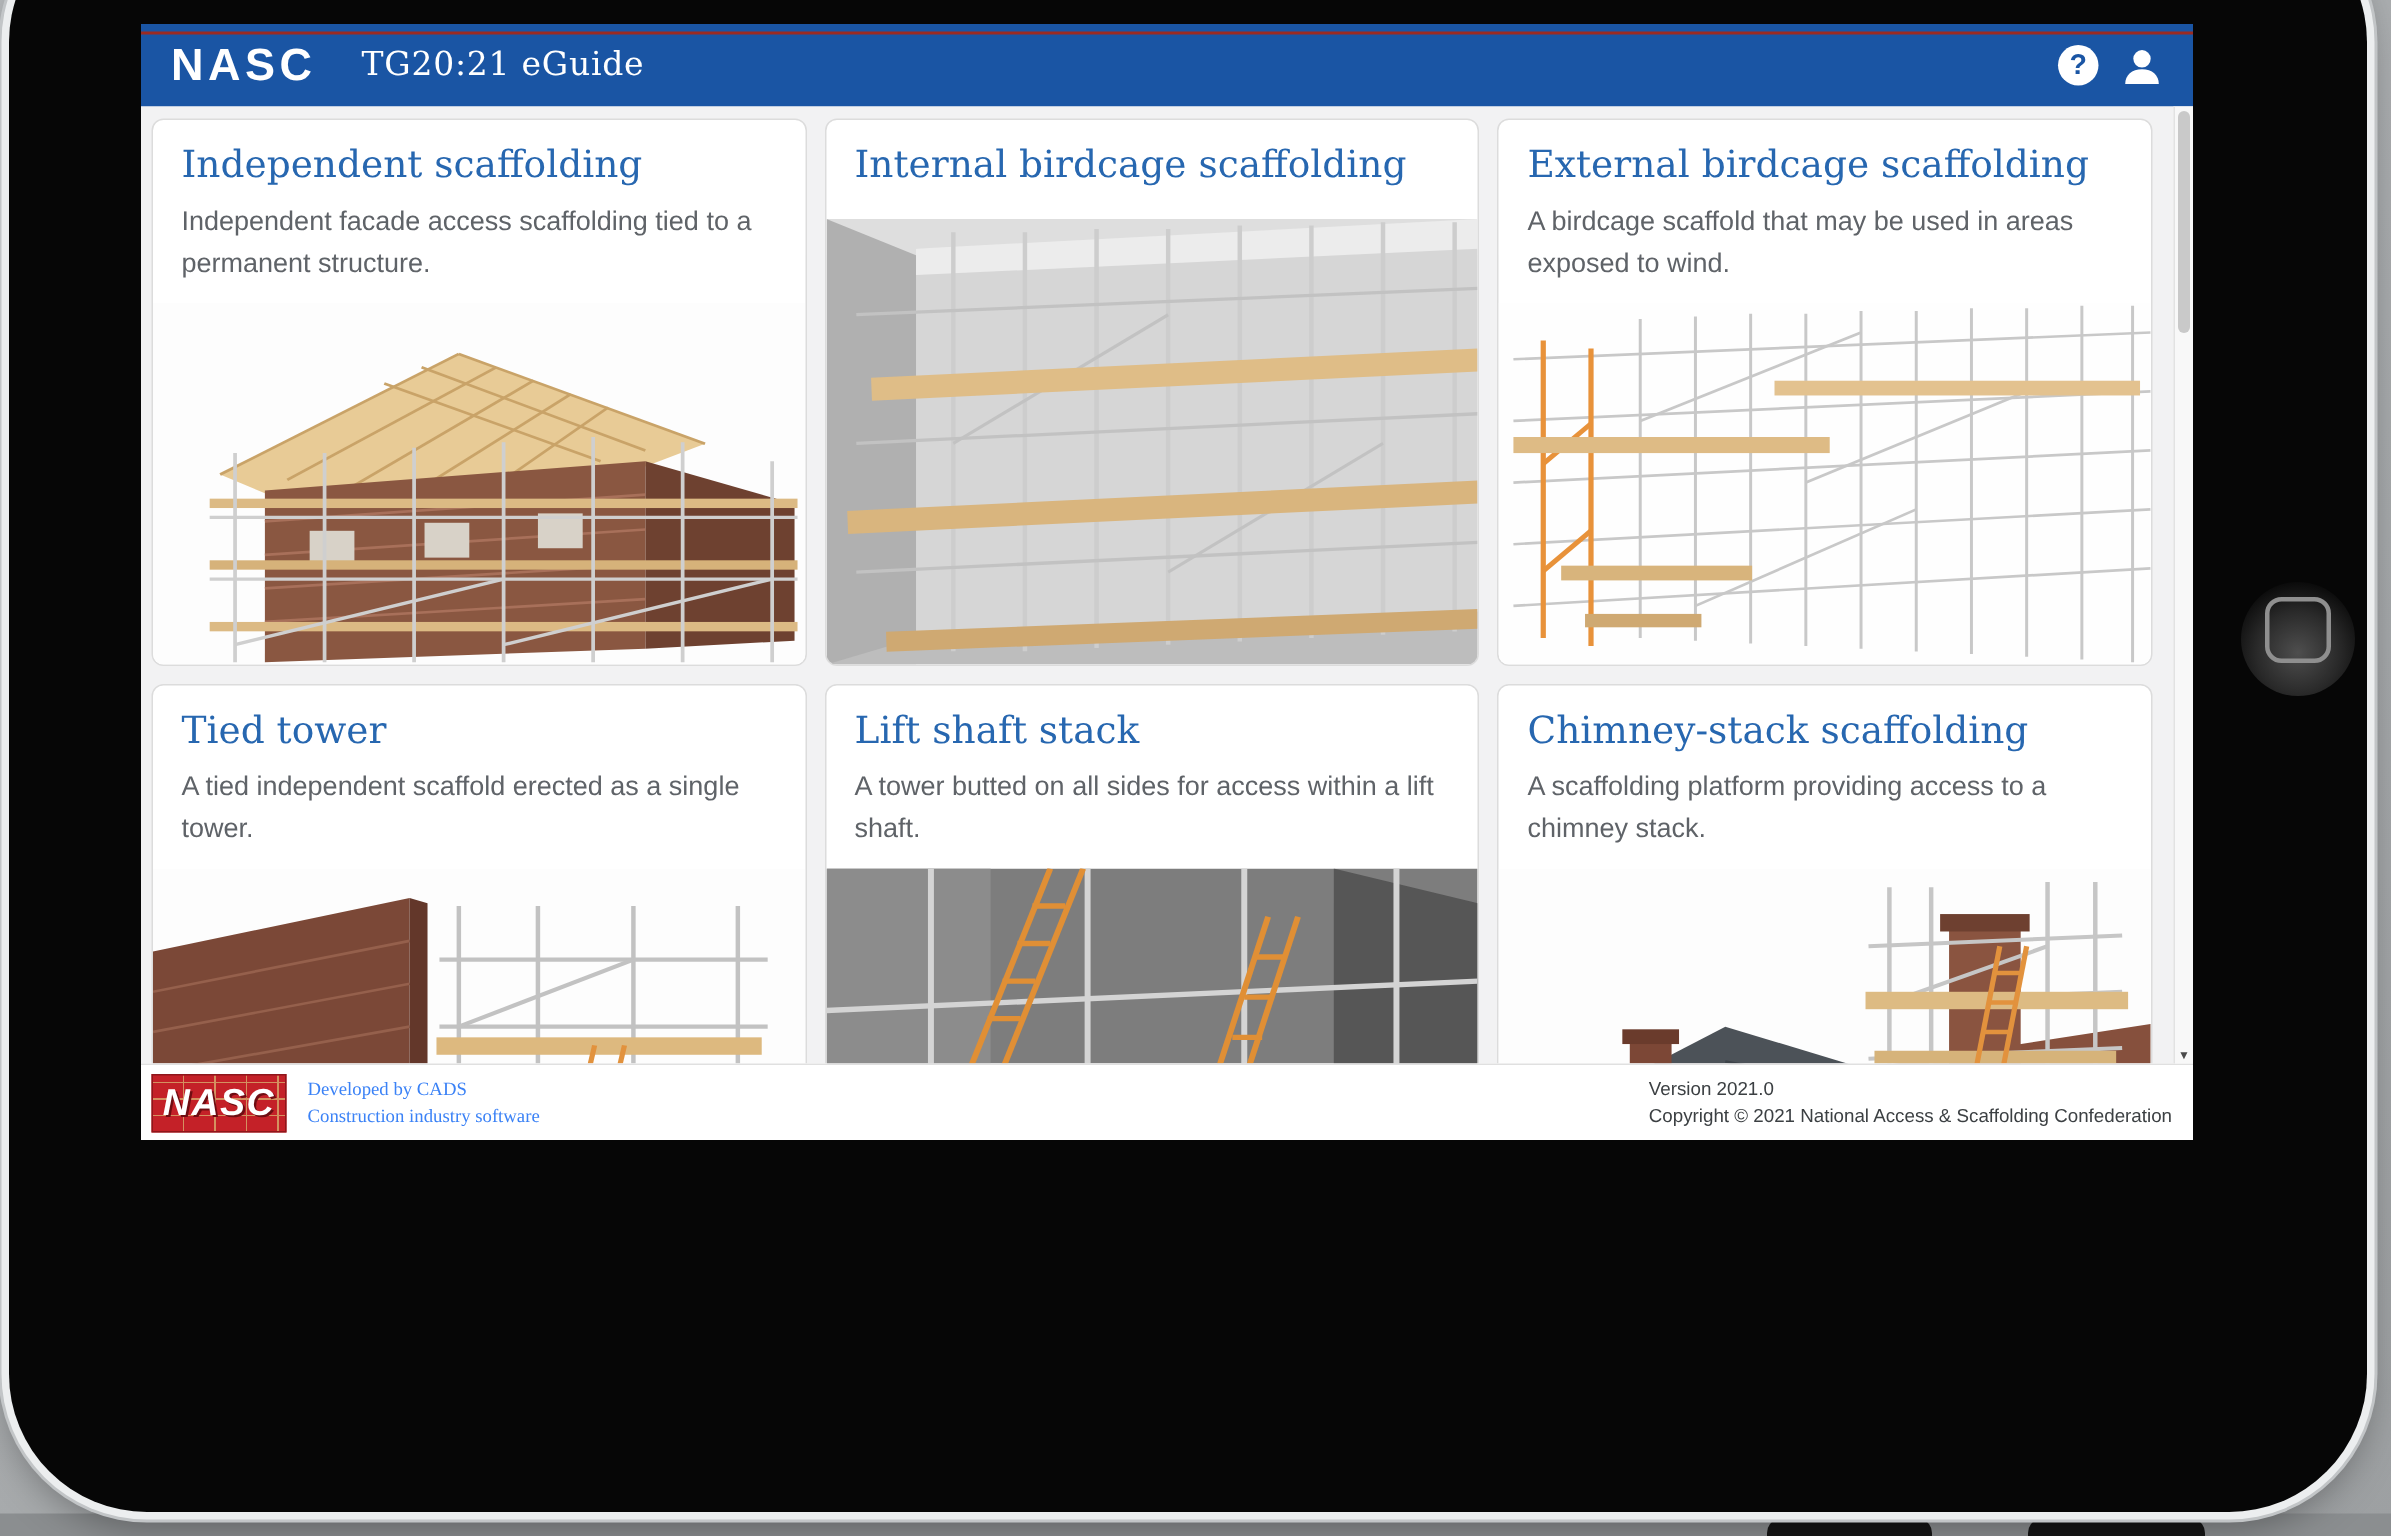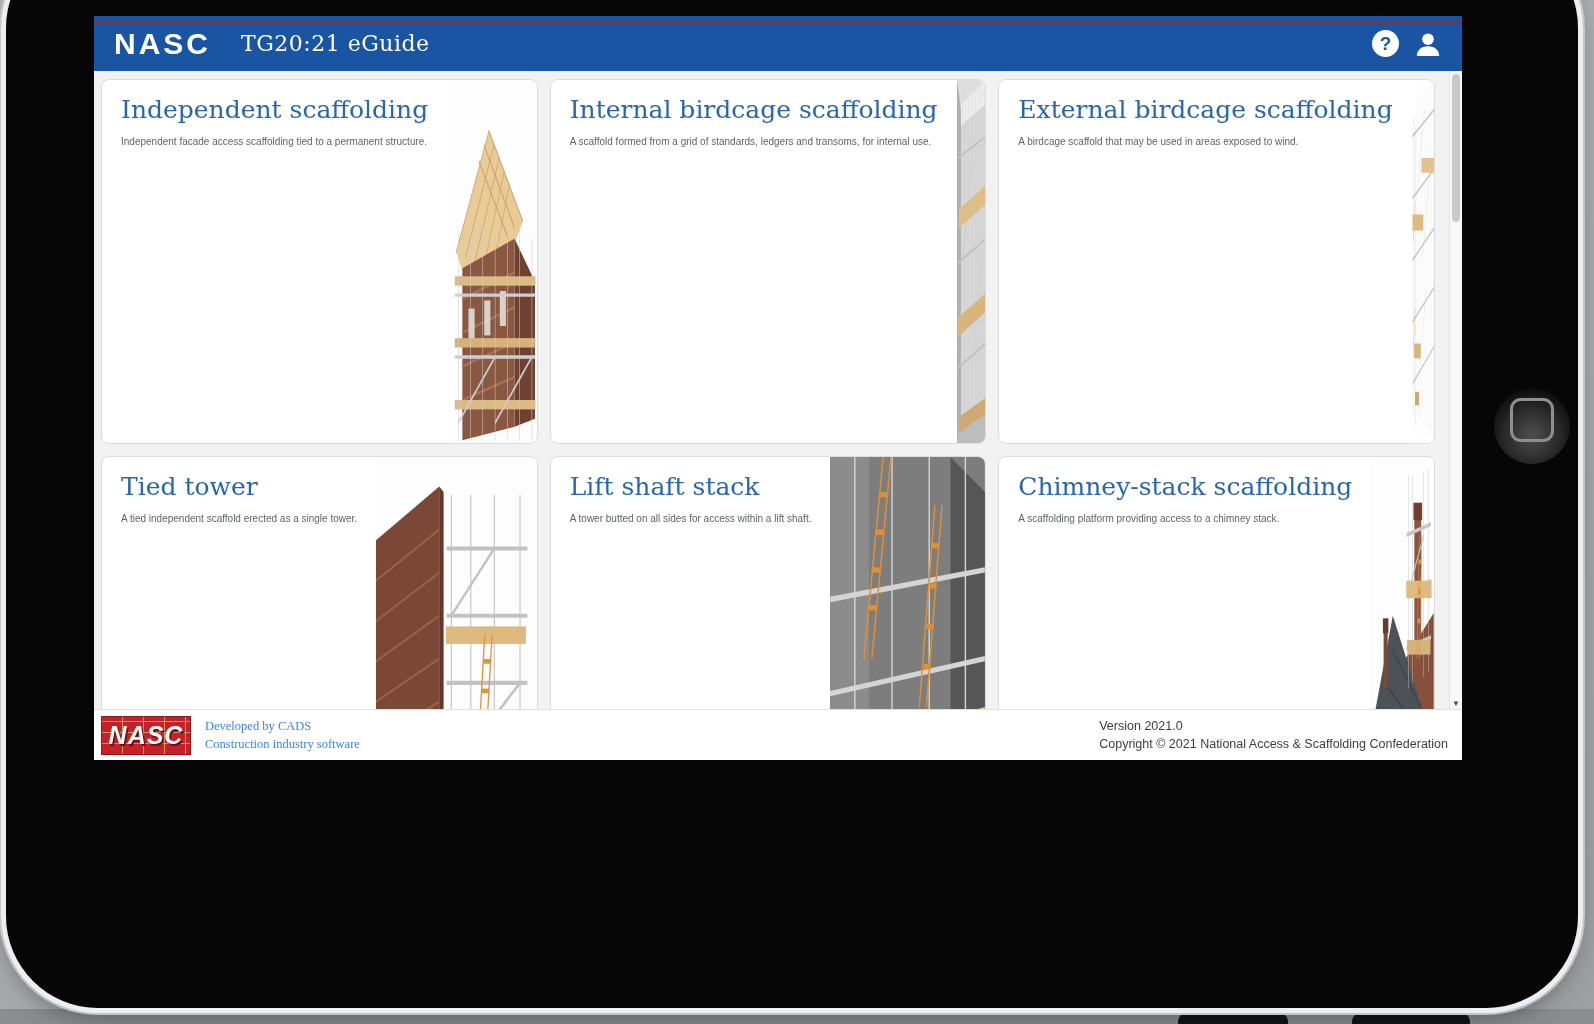--- a/index.html
+++ b/index.html
@@ -33,24 +33,24 @@
   .header-icons{margin-left:auto;display:flex;align-items:center;gap:15px;}
   .help-icon{width:27px;height:27px;border-radius:50%;background:#fff;color:#1a55a4;
           display:flex;align-items:center;justify-content:center;font-weight:bold;font-size:19px;cursor:pointer;}
   .user-icon{width:28px;height:28px;cursor:pointer;}
 
   
   .content{position:absolute;top:55px;left:0;right:0;bottom:51px;background:#f2f2f3;
           padding:8px 27px 0 7px;box-sizing:border-box;overflow:hidden;
           display:grid;grid-template-columns:repeat(3,1fr);grid-auto-rows:365px;gap:12px;}
   .card{background:#fff;border:1px solid #dcdcdc;border-radius:8px;overflow:hidden;
-          display:flex;cursor:pointer;}
+          display:flex;flex-direction:column;cursor:pointer;}
   .card-text{padding:15px 19px 12px 19px;}
   .card-title{color:#2767b0;font-size:25px;font-family:"DejaVu Serif",serif;margin:0 0 10px 0;font-weight:400;}
-  .card-desc{color:#5f6368;font-size:10px;line-height:1.55;margin:0;}
+  .card-desc{color:#5f6368;font-size:18px;line-height:1.55;margin:0;}
   .card-image{flex:1;min-height:0;}
   .card-image svg{width:100%;height:100%;display:block;}
 
   
   .app-footer{position:absolute;bottom:0;left:0;right:0;height:51px;background:#fff;border-top:1px solid #e0e0e0;
           display:flex;align-items:center;padding:0 14px 0 7px;box-sizing:border-box;}
   .cads-logo{position:relative;width:88px;height:37px;background:#c42128;border:1px solid #8f161b;
           display:flex;align-items:center;justify-content:center;overflow:hidden;}
   .cads-logo .grid{position:absolute;inset:0;opacity:.85;
       background-image:repeating-linear-gradient(0deg,transparent 0 10px,#d8a56a 10px 11px),
@@ -142,21 +142,20 @@
                 <line x1="55" y1="255" x2="235" y2="206"></line>
                   <line x1="235" y1="255" x2="415" y2="206"></line>
               </g>
             </svg>
           </div>
         </div>
 
         <div class="card">
           <div class="card-text">
             <h2 class="card-title">Internal birdcage scaffolding</h2>
-            <p class="card-desc">A scaffold formed from a grid of standards, ledgers and transoms, for internal use.</p>
           </div>
           <div class="card-image">
             <svg viewBox="0 0 437 270" preserveAspectRatio="none">
               <rect width="437" height="270" fill="#dedede"></rect>
               <rect x="60" y="18" width="377" height="252" fill="#d6d6d6"></rect>
               <polygon points="0,0 60,22 60,270 0,270" fill="#b0b0b0"></polygon>
               <polygon points="60,18 437,0 437,18 60,34" fill="#ececec"></polygon>
               <polygon points="0,270 437,270 437,238 60,254" fill="#bdbdbd"></polygon>
               <g stroke="#cdcdcd" stroke-width="3">
                 <line x1="85" y1="8" x2="85" y2="262"></line>

